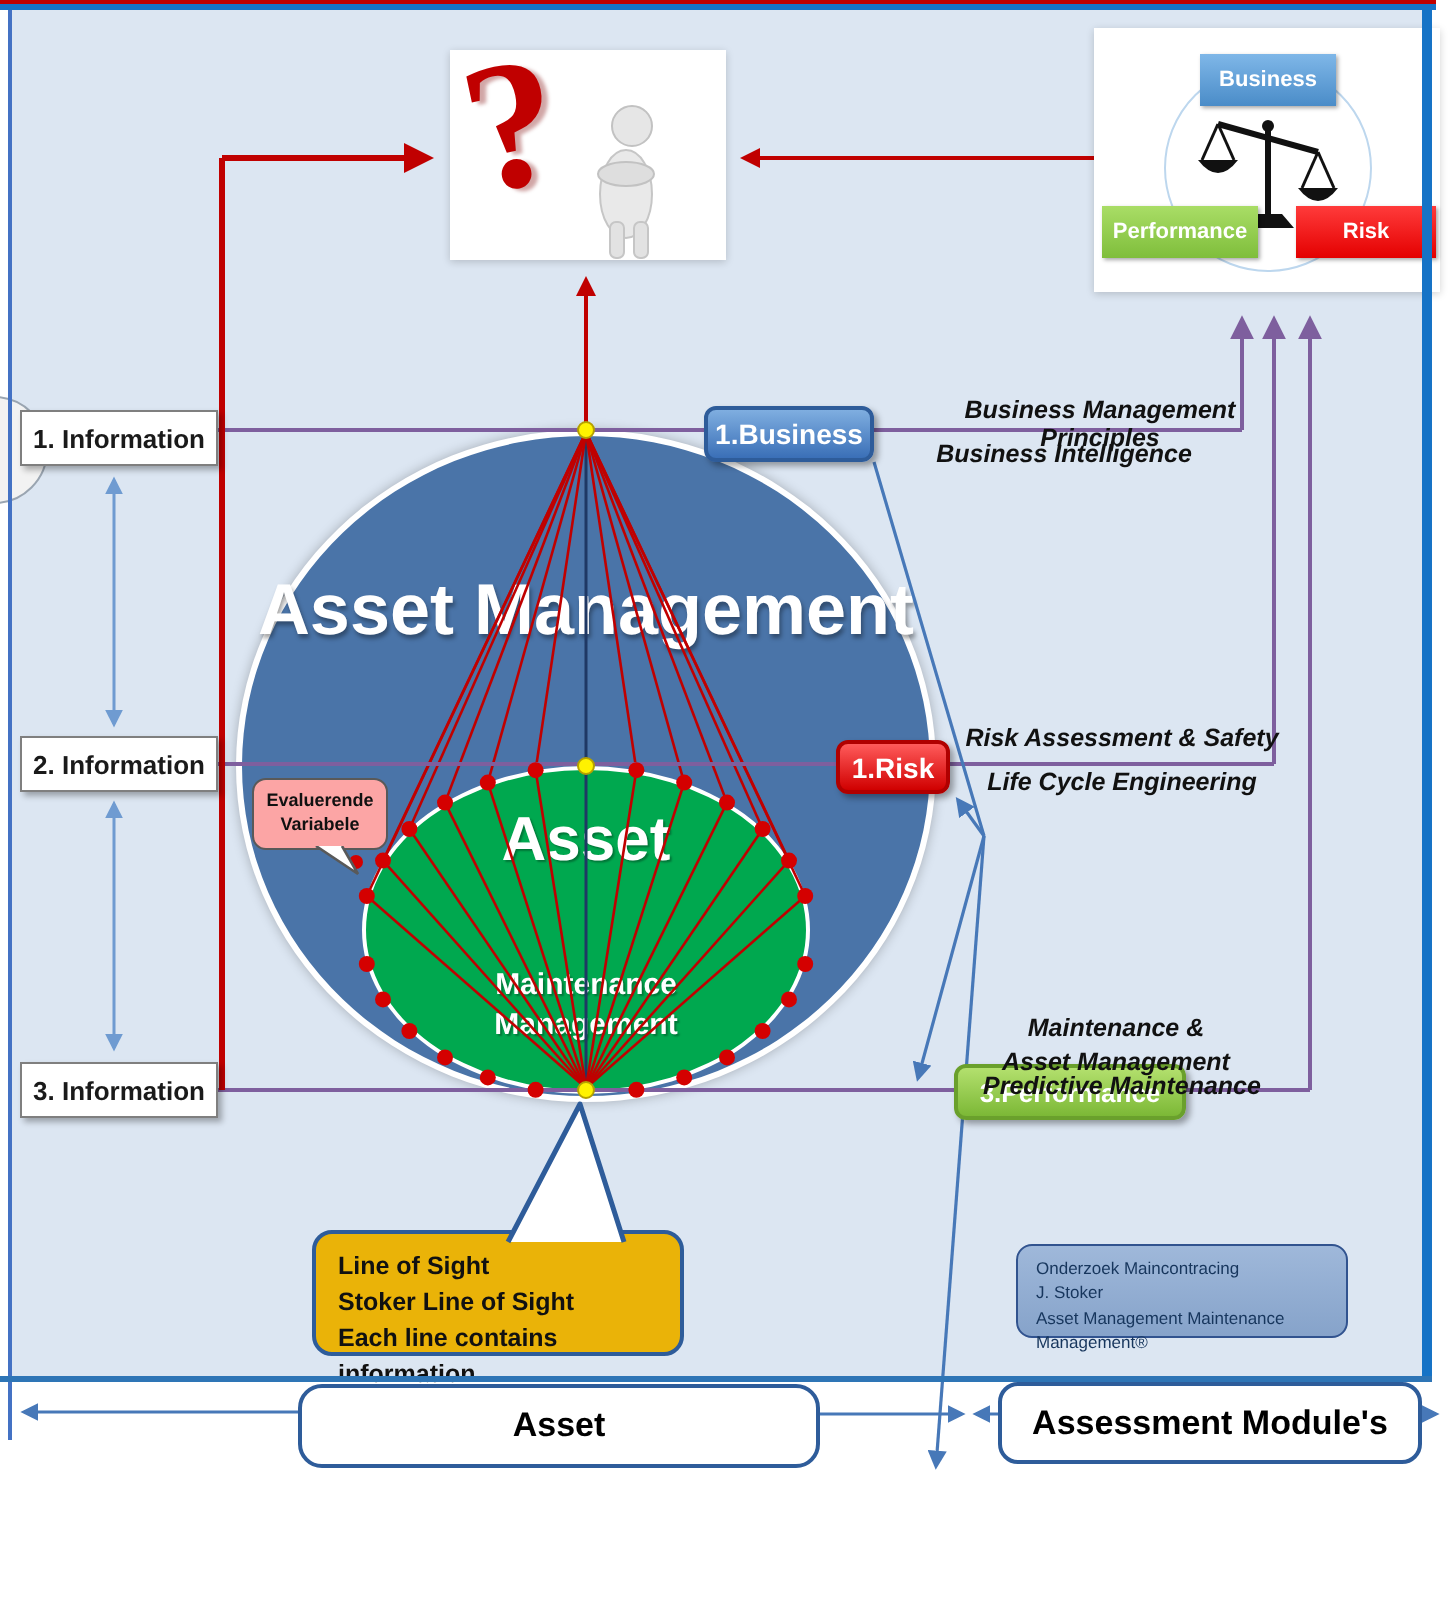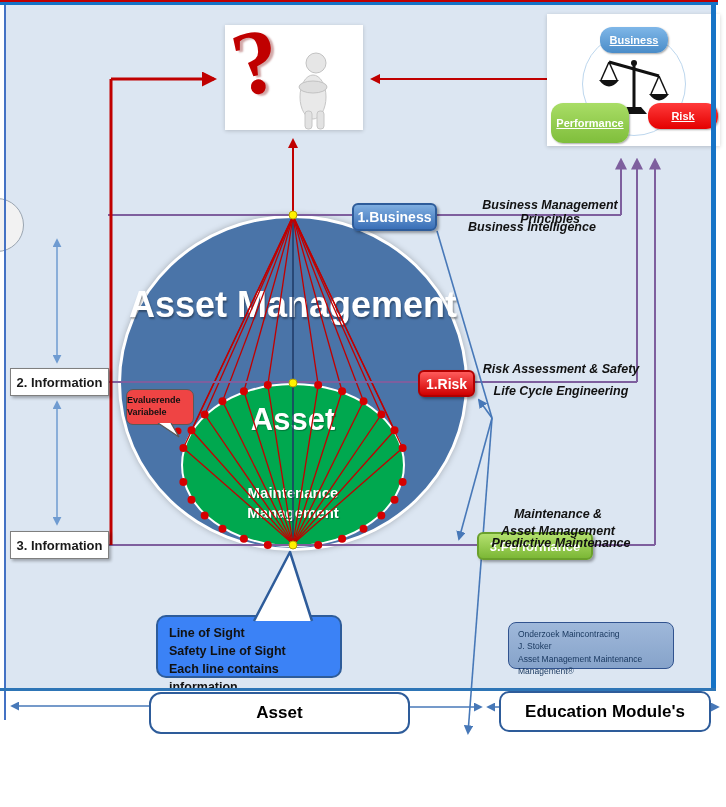--- a/index.html
+++ b/index.html
@@ -45,37 +45,37 @@
       background:linear-gradient(#B3E06E,#7CB836);border:2px solid #6AA02C;}
   
   .annot{position:absolute;font-size:12.5px;font-weight:bold;font-style:italic;color:#111;
       text-align:center;z-index:4;width:190px;}
   
   .scale-panel{left:547px;top:14px;width:173px;height:132px;background:#fff;z-index:4;
       box-shadow:0 1px 4px rgba(0,0,0,0.18);}
   .scale-circle{position:absolute;left:35px;top:18px;width:104px;height:104px;
       border-radius:50%;border:1.5px solid #BDD7EE;box-sizing:border-box;}
   .mini-btn{position:absolute;display:flex;align-items:center;justify-content:center;
-      color:#fff;font-size:11px;font-weight:bold;border-radius:12px;
-      box-shadow:1px 1px 2px rgba(0,0,0,0.35);text-decoration:underline;}
+      color:#fff;font-size:11px;font-weight:bold;border-radius:0;
+      box-shadow:1px 1px 2px rgba(0,0,0,0.35);}
   .mini-business{left:53px;top:13px;width:68px;height:26px;background:linear-gradient(#7FB7E8,#4A8CC8);}
-  .mini-performance{left:4px;top:89px;width:78px;height:40px;background:linear-gradient(#A9DD66,#7FBE3B);}
+  .mini-performance{left:4px;top:89px;width:78px;height:26px;background:linear-gradient(#A9DD66,#7FBE3B);}
   .mini-risk{left:101px;top:89px;width:70px;height:26px;background:linear-gradient(#FF3B3B,#E40000);}
   
   .question-panel{left:225px;top:25px;width:138px;height:105px;background:#fff;z-index:4;
       box-shadow:0 1px 4px rgba(0,0,0,0.18);overflow:hidden;}
   .qmark{position:absolute;left:8px;top:-16px;font-family:"Liberation Serif",serif;
       font-size:92px;font-weight:bold;color:#C00000;transform:rotate(-12deg);
       text-shadow:3px 2px 2px rgba(122,0,0,0.35);}
   
-  .callout-var{left:126px;top:389px;width:68px;height:36px;background:#ef4444;
+  .callout-var{left:126px;top:389px;width:68px;height:36px;background:#fca5a5;
       border:1.5px solid #595959;border-radius:7px;z-index:4;display:flex;flex-direction:column;
-      align-items:flex-start;justify-content:center;font-size:9px;font-weight:bold;color:#111;
+      align-items:center;justify-content:center;font-size:9px;font-weight:bold;color:#111;
       line-height:1.3;box-sizing:border-box;}
-  .callout-los{left:156px;top:615px;width:186px;height:63px;background:#3b82f6;
+  .callout-los{left:156px;top:615px;width:186px;height:63px;background:#eab308;
       border:2.5px solid #2E5C9A;border-radius:10px;z-index:4;box-sizing:border-box;
       padding:7px 0 0 11px;font-size:12.5px;font-weight:bold;color:#111;line-height:1.45;}
   .tail-svg{z-index:5;pointer-events:none;}
   
   .research-box{left:508px;top:622px;width:166px;height:47px;z-index:4;border-radius:8px;
       background:linear-gradient(#9FB8DA,#86A3CA);border:1.5px solid #31538F;
       box-sizing:border-box;padding:5px 0 0 9px;font-size:8.5px;color:#17365D;line-height:1.45;}
   
   .bottom-box{background:#fff;border:2.5px solid #2E5C9A;box-sizing:border-box;z-index:4;
       display:flex;align-items:center;justify-content:center;font-weight:bold;color:#000;}
@@ -186,20 +186,21 @@
       <circle cx="222.5" cy="528.7" r="4" fill="#D40000"></circle>
       <circle cx="204.7" cy="515.5" r="4" fill="#D40000"></circle>
       <circle cx="191.5" cy="499.7" r="4" fill="#D40000"></circle>
       <circle cx="183.4" cy="482.0" r="4" fill="#D40000"></circle>
       <circle cx="178" cy="431" r="3.5" fill="#D40000"></circle>
       <circle cx="293" cy="215" r="4" fill="#FFF200" stroke="#B5A100" stroke-width="1"></circle>
       <circle cx="293" cy="383" r="4" fill="#FFF200" stroke="#B5A100" stroke-width="1"></circle>
       <circle cx="293" cy="545" r="4" fill="#FFF200" stroke="#B5A100" stroke-width="1"></circle>
     </svg>
 
+  <div class="abs info-box" style="left:10px;top:205px;">1. Information</div>
   <div class="abs info-box" style="left:10px;top:368px;">2. Information</div>
   <div class="abs info-box" style="left:10px;top:531px;">3. Information</div>
 
   <div class="abs theme-btn btn-business">1.Business</div>
   <div class="abs theme-btn btn-risk">1.Risk</div>
   <div class="abs theme-btn btn-performance">3.Performance</div>
 
   <div class="annot" style="left:435px;top:198px;padding-left:20px;">Business Management Principles</div>
   <div class="annot" style="left:437px;top:220px;">Business Intelligence</div>
   <div class="annot" style="left:466px;top:362px;">Risk Assessment &amp; Safety</div>
@@ -241,29 +242,29 @@
   <div class="abs callout-var">
     <span>Evaluerende</span>
     <span>Variabele</span>
   </div>
   <svg class="abs tail-svg" style="left:150px;top:423px;" width="40" height="18">
     <path d="M8,0 L29,14 L21,0" fill="#fff" stroke="#595959" stroke-width="1.3"></path>
   </svg>
 
   <div class="abs callout-los">
     <div>Line of Sight</div>
-    <div>Safety Line of Sight</div>
+    <div>Stoker Line of Sight</div>
     <div>Each line contains information</div>
   </div>
   <svg class="abs tail-svg" style="left:240px;top:548px;" width="84" height="74">
     <path d="M14,73 L50,4 L72,73" fill="#fff" stroke="#2E5C9A" stroke-width="2.5" stroke-linejoin="round"></path>
   </svg>
 
   <div class="abs research-box">
     <div>Onderzoek Maincontracing</div>
     <div>J. Stoker</div>
     <div>Asset Management  Maintenance Management®</div>
   </div>
 
   <div class="abs bottom-box asset-box">Asset</div>
-  <div class="abs bottom-box education-box">Education Module's</div>
+  <div class="abs bottom-box education-box">Assessment Module's</div>
 
 </div>
 
 </body></html>

